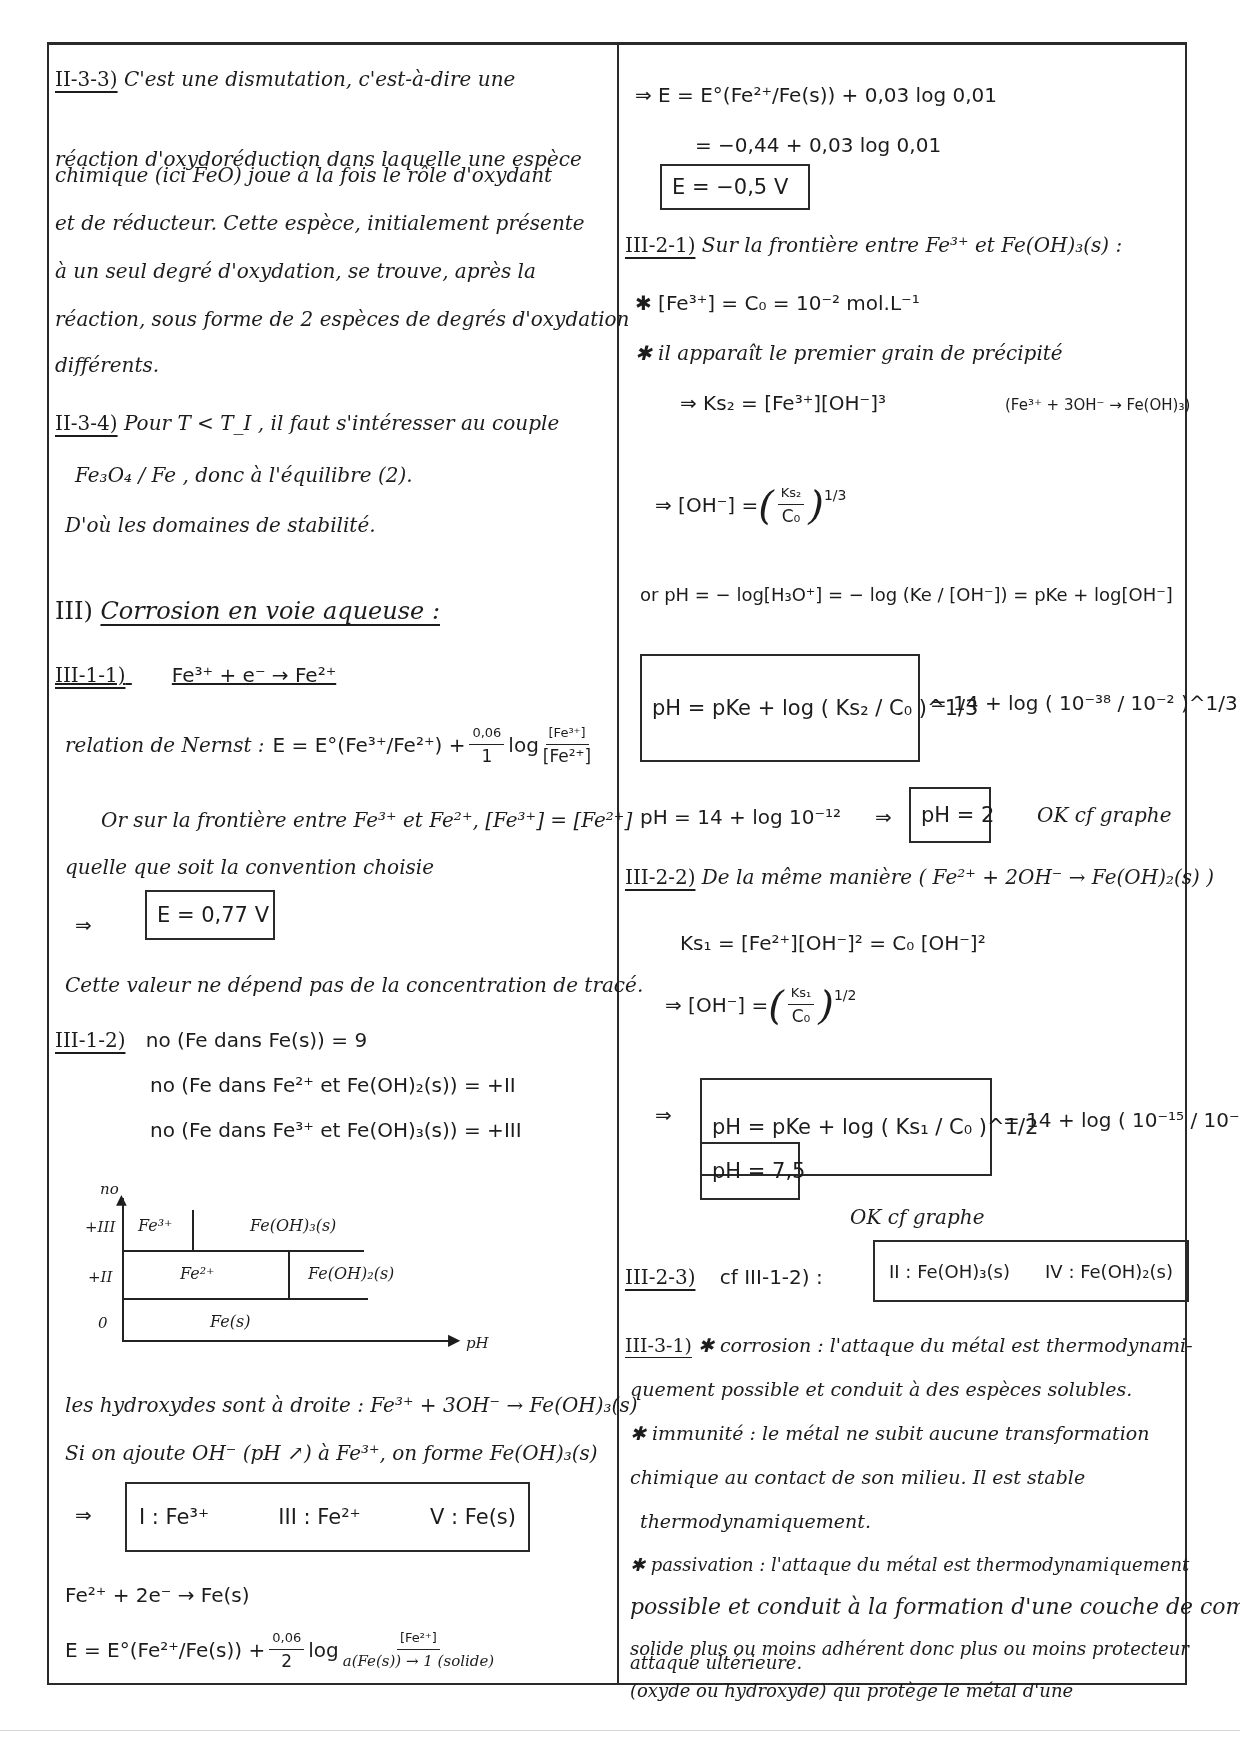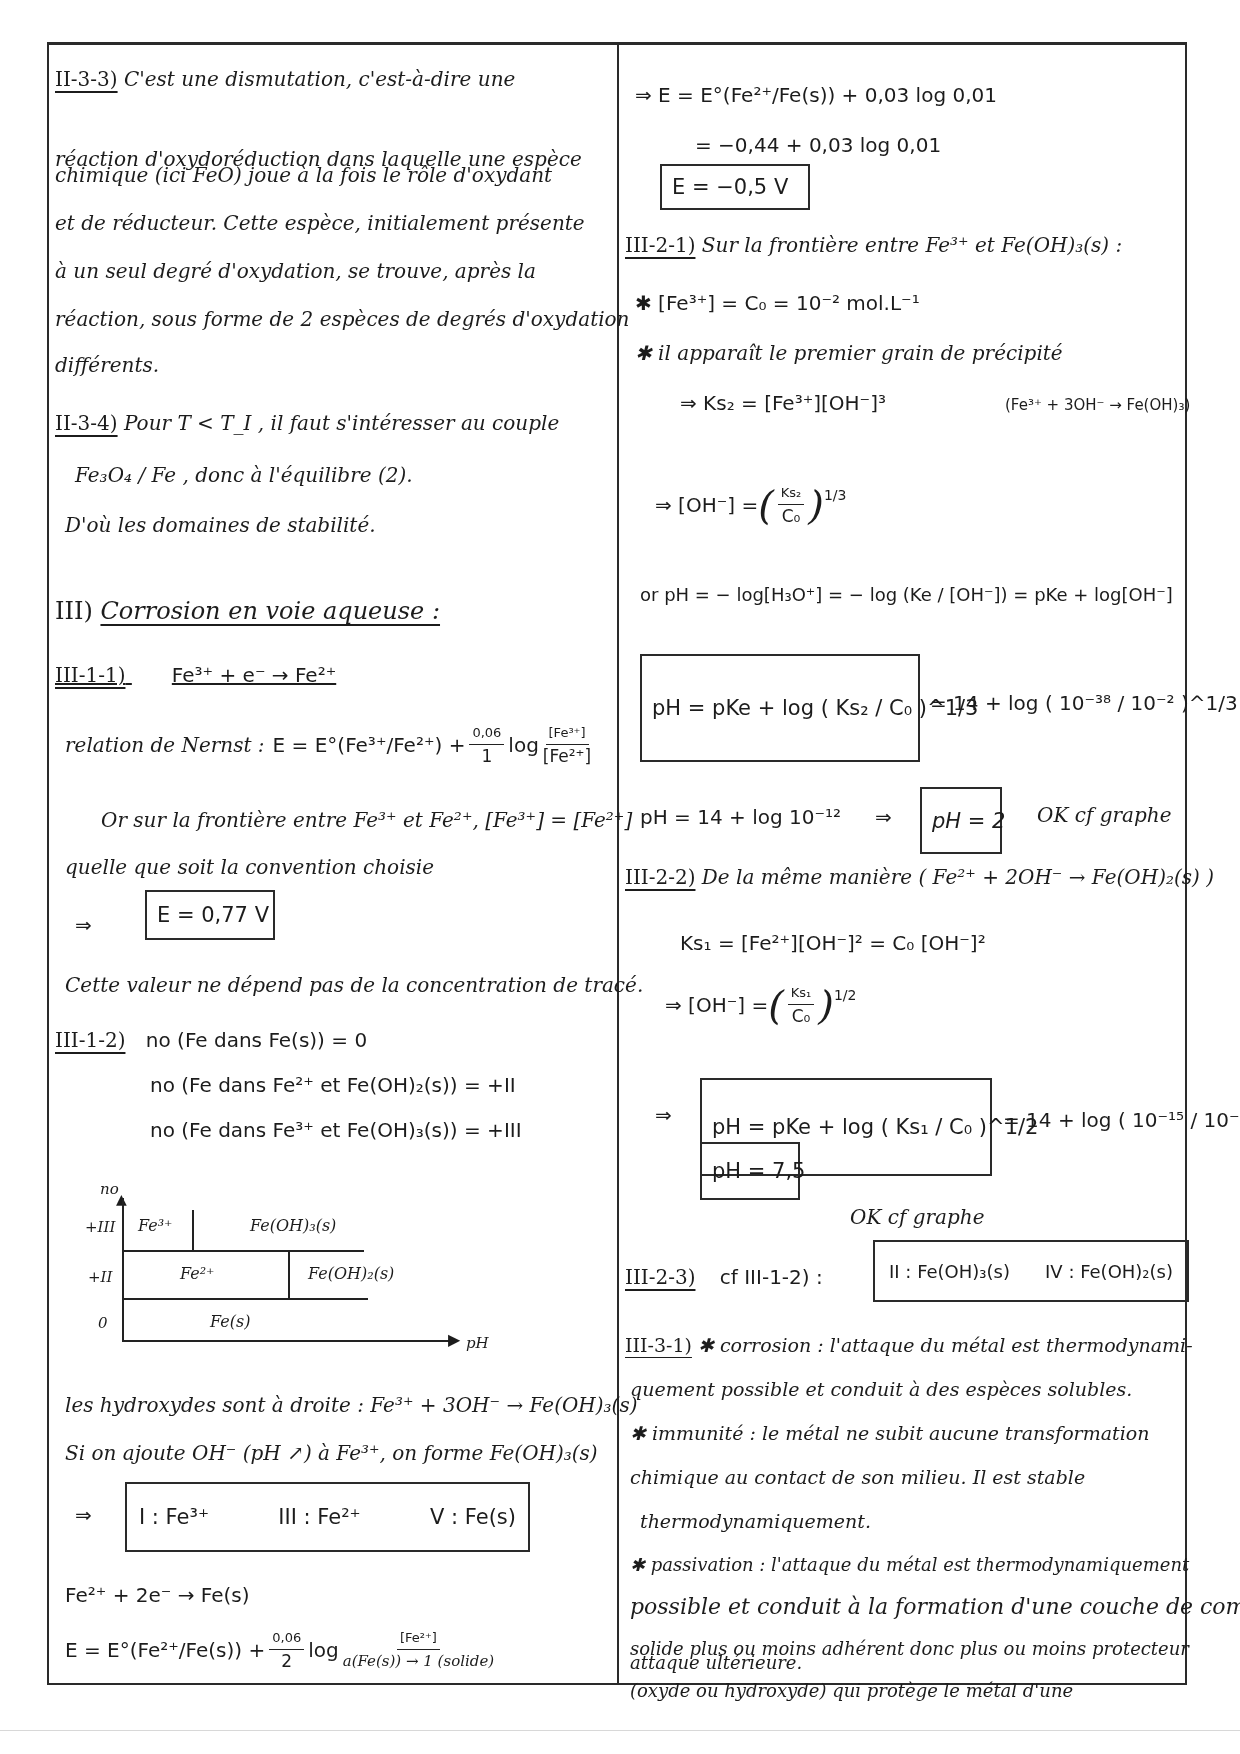--- a/index.html
+++ b/index.html
@@ -99,21 +99,21 @@
     </span>
   </div>
   <div class="line" style="top:765px; left:10px;margin-left:36px;">Or sur la frontière entre Fe³⁺ et Fe²⁺, [Fe³⁺] = [Fe²⁺]</div>
   <div class="line" style="top:812px; left:10px;">quelle que soit la convention choisie</div>
   <div class="line math" style="top:870px; left:20px;">⇒</div>
   <div class="boxed" style="top:848px; left:90px; width:130px; height:50px;">E = 0,77 V</div>
   <div class="line" style="top:930px; left:10px;">Cette valeur ne dépend pas de la concentration de tracé.</div>
 
   <div class="line" style="top:985px;">
     <span class="qnum">III-1-2)</span>
-    <span class="math" style="margin-left:14px;">no (Fe dans Fe(s)) = 0</span>
+    <span class="math" style="margin-left:14px;">no (Fe dans Fe(s)) = 9</span>
   </div>
   <div class="line math" style="top:1030px; left:95px;">no (Fe dans Fe²⁺ et Fe(OH)₂(s)) = +II</div>
   <div class="line math" style="top:1075px; left:95px;">no (Fe dans Fe³⁺ et Fe(OH)₃(s)) = +III</div>
 
   <div class="diagram" style="left:25px; top:1150px;">
     <span class="d-tick" style="left:20px; top:-12px;">no</span>
     <span class="d-arrow-y">▲</span>
     <div class="d-axis-y"></div>
     <div class="d-axis-x"></div>
     <span class="d-arrow-x">▶</span>
@@ -180,21 +180,21 @@
       <span class="den math">C₀</span>
     </span>
     <span class="big-paren">)</span>
     <sup class="math" style="font-size:14px; align-self:flex-start;">1/3</sup>
   </div>
   <div class="line math" style="top:540px; left:15px; font-size:18px;">or  pH = − log[H₃O⁺] = − log (Ke / [OH⁻]) = pKe + log[OH⁻]</div>
   <div class="boxed" style="top:612px; left:15px; width:280px; height:108px;">pH = pKe + log ( Ks₂ / C₀ )^1/3</div>
   <div class="line math" style="top:648px; left:305px;">= 14 + log ( 10⁻³⁸ / 10⁻² )^1/3</div>
   <div class="line math" style="top:762px; left:15px;">pH = 14 + log 10⁻¹²</div>
   <div class="line math" style="top:762px; left:250px;">⇒</div>
-  <div class="boxed" style="top:745px; left:295px; width:82px; height:67px;font-style:italic;">pH = 2</div>
+  <div class="boxed" style="top:745px; left:284px; width:82px; height:56px;">pH = 2</div>
   <div class="line" style="top:760px; left:412px;">OK cf graphe</div>
 
   <div class="line" style="top:822px;">
     <span class="qnum">III-2-2)</span>
     <span>De la même manière  ( Fe²⁺ + 2OH⁻ → Fe(OH)₂(s) )</span>
   </div>
   <div class="line math" style="top:888px; left:55px;">Ks₁ = [Fe²⁺][OH⁻]² = C₀ [OH⁻]²</div>
   <div class="line" style="top:940px; left:40px; display:flex; align-items:center;">
     <span class="math">⇒  [OH⁻] = </span>
     <span class="big-paren">(</span>

